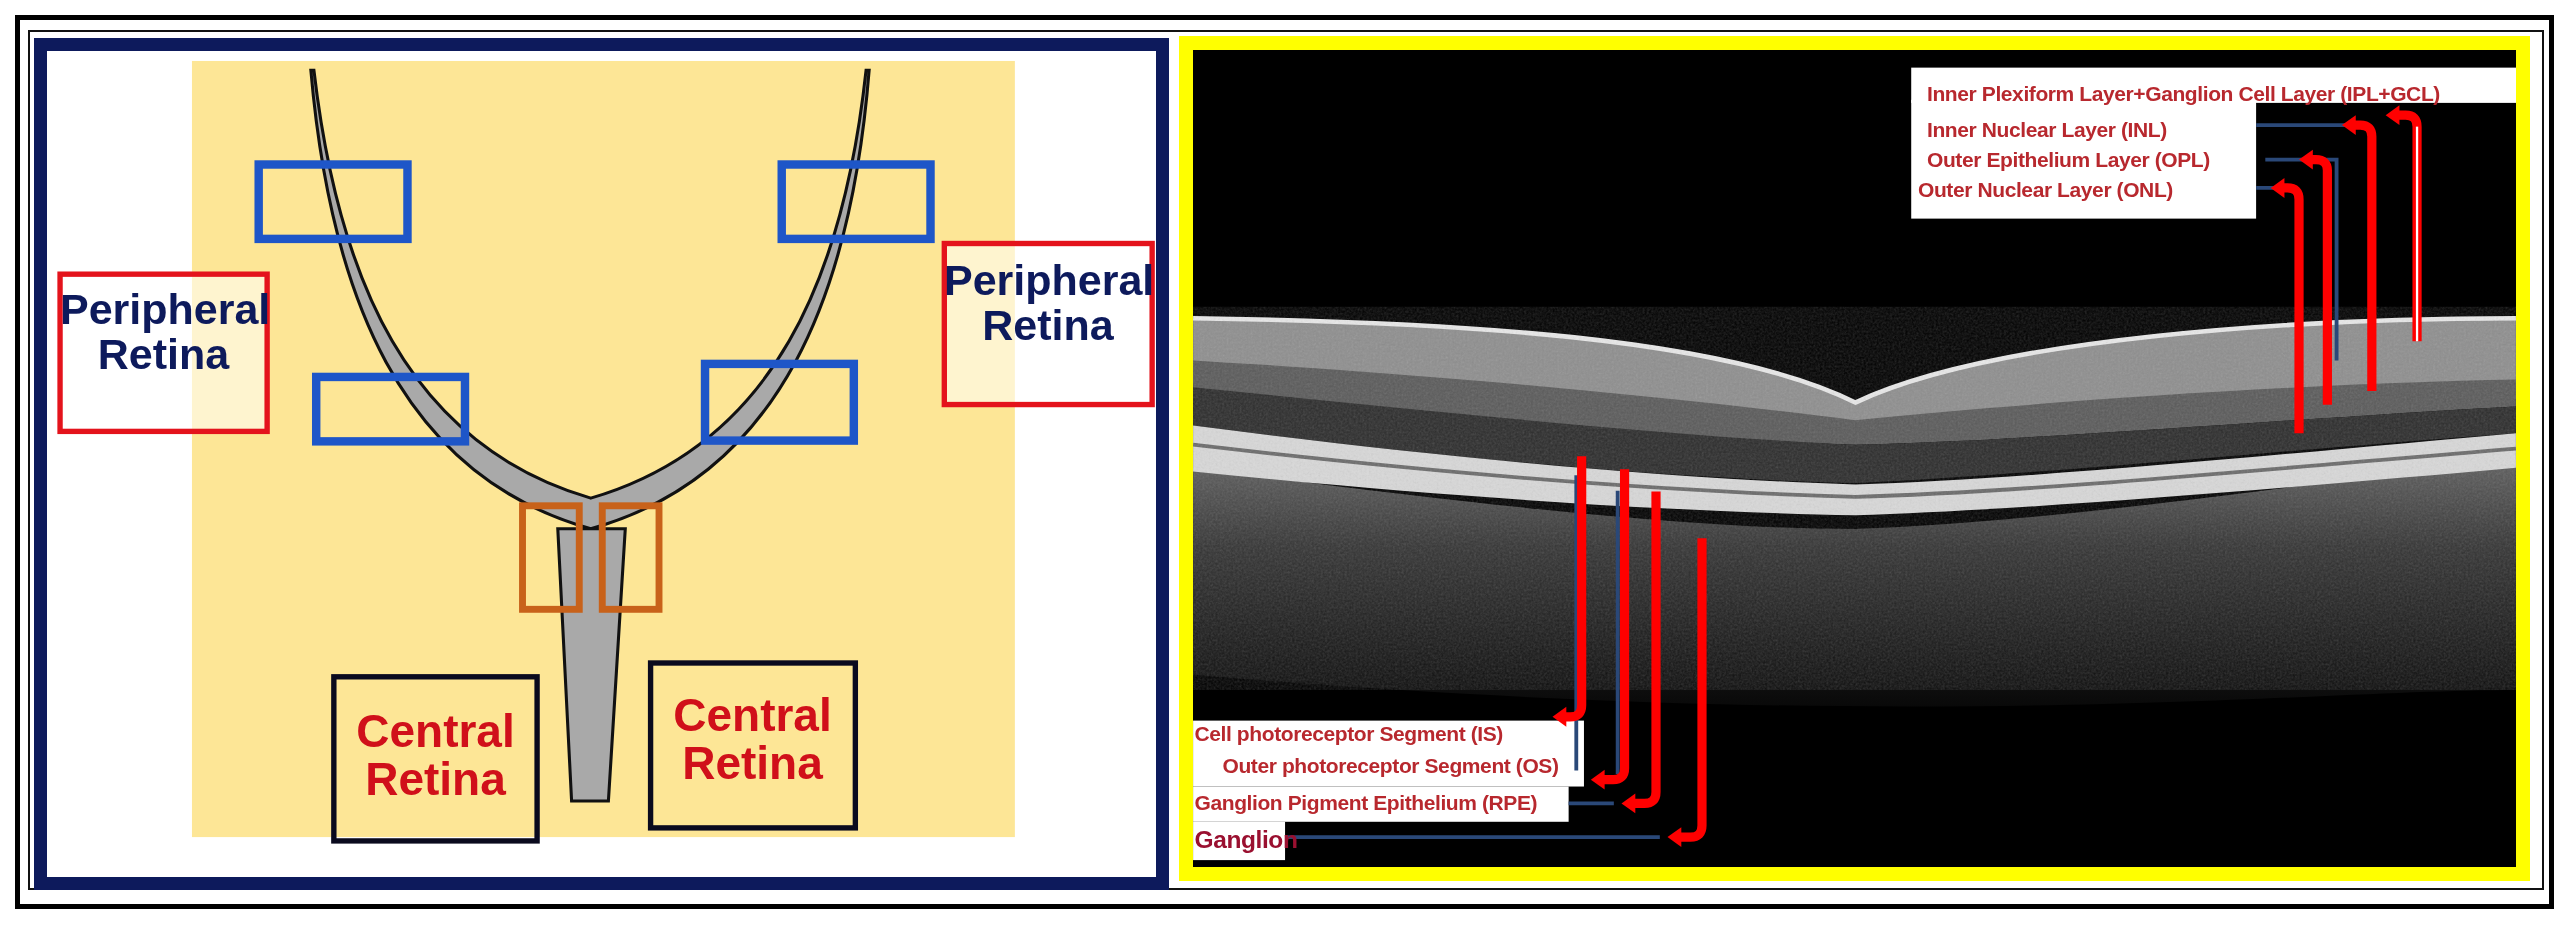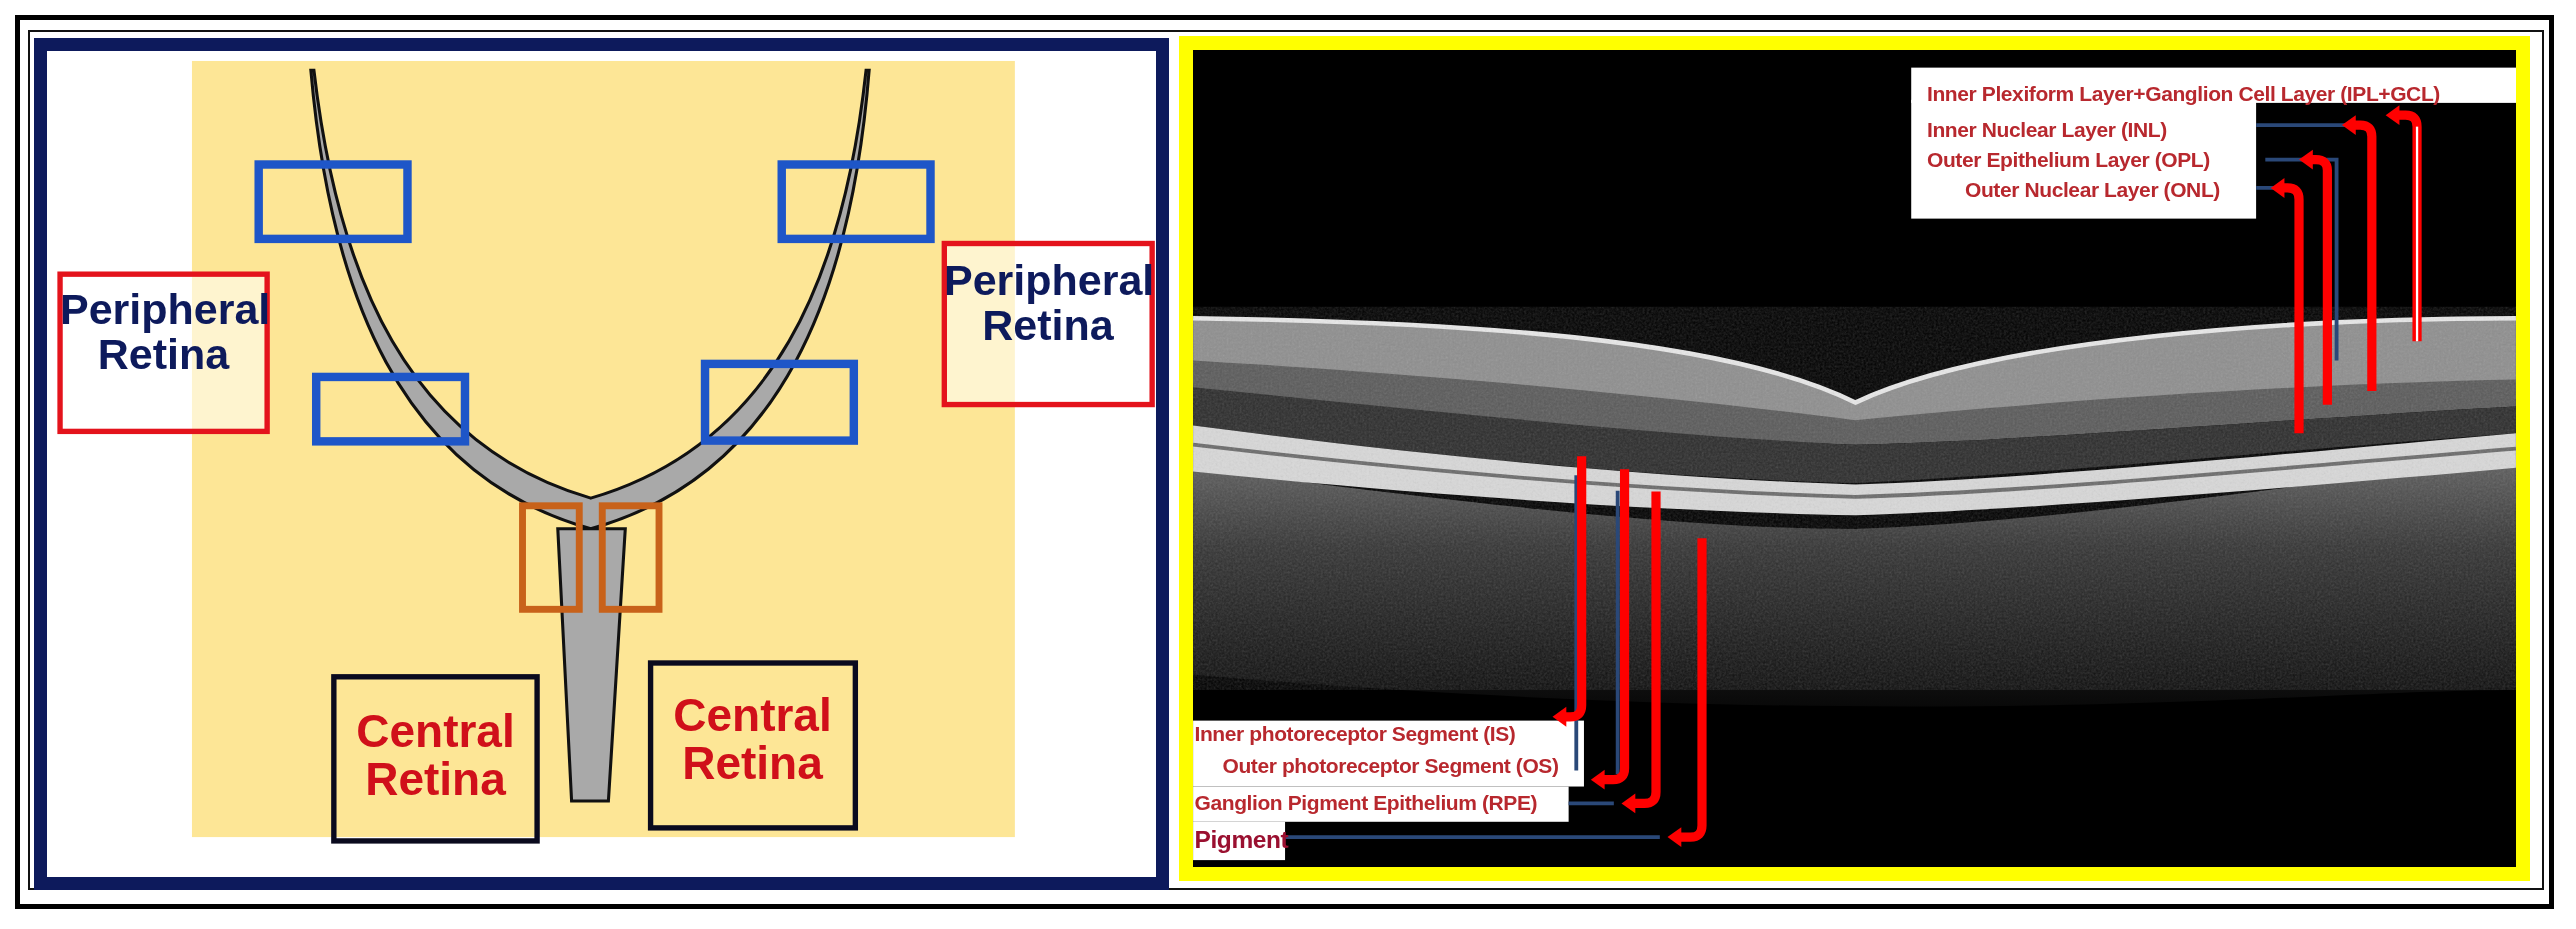--- a/index.html
+++ b/index.html
@@ -135,20 +135,20 @@
       <path d="M2025 935 L2043 922 L2043 948 Z"></path>
       <path d="M2075 1017 L2093 1004 L2093 1030 Z"></path>
       <path d="M2115 1048 L2133 1035 L2133 1061 Z"></path>
       <path d="M2175 1092 L2193 1079 L2193 1105 Z"></path>
     </g>
   </svg>
 
   <div class="oct-label" style="left:734px;top:32px;">Inner Plexiform Layer+Ganglion Cell Layer (IPL+GCL)</div>
   <div class="oct-label" style="left:734px;top:68px;">Inner Nuclear Layer (INL)</div>
   <div class="oct-label" style="left:734px;top:98px;">Outer Epithelium Layer (OPL)</div>
-  <div class="oct-label" style="left:772px;top:128px;">Outer Nuclear Layer (ONL)</div>
+  <div class="oct-label" style="left:725px;top:128px;">Outer Nuclear Layer (ONL)</div>
 
-  <div class="oct-label" style="left:1.5px;top:672px;">Inner photoreceptor Segment (IS)</div>
+  <div class="oct-label" style="left:1.5px;top:672px;">Cell photoreceptor Segment (IS)</div>
   <div class="oct-label" style="left:1.5px;top:704px;padding-left:28px;">Outer photoreceptor Segment (OS)</div>
   <div class="oct-label" style="left:1.5px;top:741px;">Ganglion Pigment Epithelium (RPE)</div>
-  <div class="oct-label" style="left:1.5px;top:776px;color:#9a1030;font-size:24.5px;">Pigment</div>
+  <div class="oct-label" style="left:1.5px;top:776px;color:#9a1030;font-size:24.5px;">Ganglion</div>
 </div>
 
 
 </body></html>

